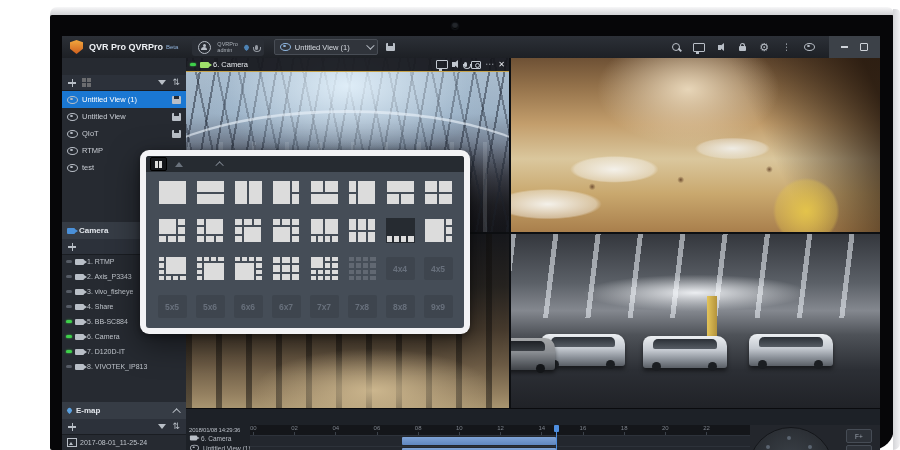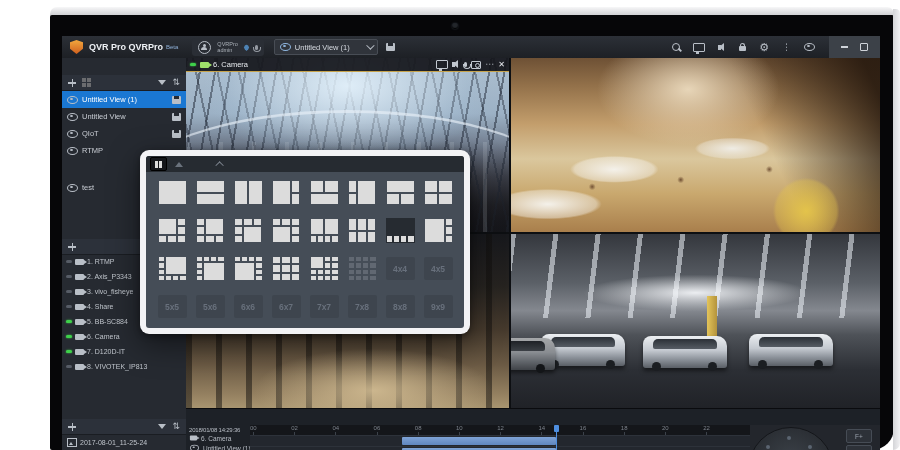--- a/index.html
+++ b/index.html
@@ -251,27 +251,32 @@
             <span class="ic i-eye"></span>
             <span class="">QIoT</span>
             <span class="sp"></span>
             <span class="ic i-save"></span>
           </div>
           <div class="vitem" style="top: 84px;">
             <span class="ic i-eye"></span>
             <span class="">RTMP</span>
             <span class="sp"></span>
           </div>
-          <div class="vitem" style="top: 101px; margin-top: 20px;">
+          <div class="vitem" style="top: 101px;">
             <span class="ic i-eye"></span>
             <span class="">test</span>
             <span class="sp"></span>
           </div>
         </div>
 
+      <div class="sec-hdr" style="top:164px">
+        <span class="ic i-vcam"></span>
+        <span>Camera</span>
+        <span class="ic i-chev-up" style="margin-left:auto"></span>
+      </div>
       <div class="sec-tools" style="top:181px">
         <span class="ic i-plus"></span>
         <span class="sp"></span>
       </div>
       <div id="cam-items">
           <div class="citem" style="top: 196px;">
             <span class="ic i-led"></span>
             <span class="ic i-cam"></span>
             <span class="">1. RTMP</span>
           </div>
@@ -305,20 +310,25 @@
             <span class="ic i-cam"></span>
             <span class="">7. D120D-IT</span>
           </div>
           <div class="citem" style="top: 301px;">
             <span class="ic i-led"></span>
             <span class="ic i-cam"></span>
             <span class="">8. VIVOTEK_IP813</span>
           </div>
         </div>
 
+      <div class="sec-hdr" style="top:344px">
+        <span class="ic i-pin"></span>
+        <span>E-map</span>
+        <span class="ic i-chev-up" style="margin-left:auto"></span>
+      </div>
       <div class="sec-tools" style="top:361px">
         <span class="ic i-plus"></span>
         <span class="sp"></span>
         <span class="ic i-funnel"></span>
         <span class="txtic">⇅</span>
       </div>
       <div id="emap-items">
           <div class="eitem" style="top: 378px;">
             <span class="ic i-img"></span>
             <span class="">2017-08-01_11-25-24</span>

